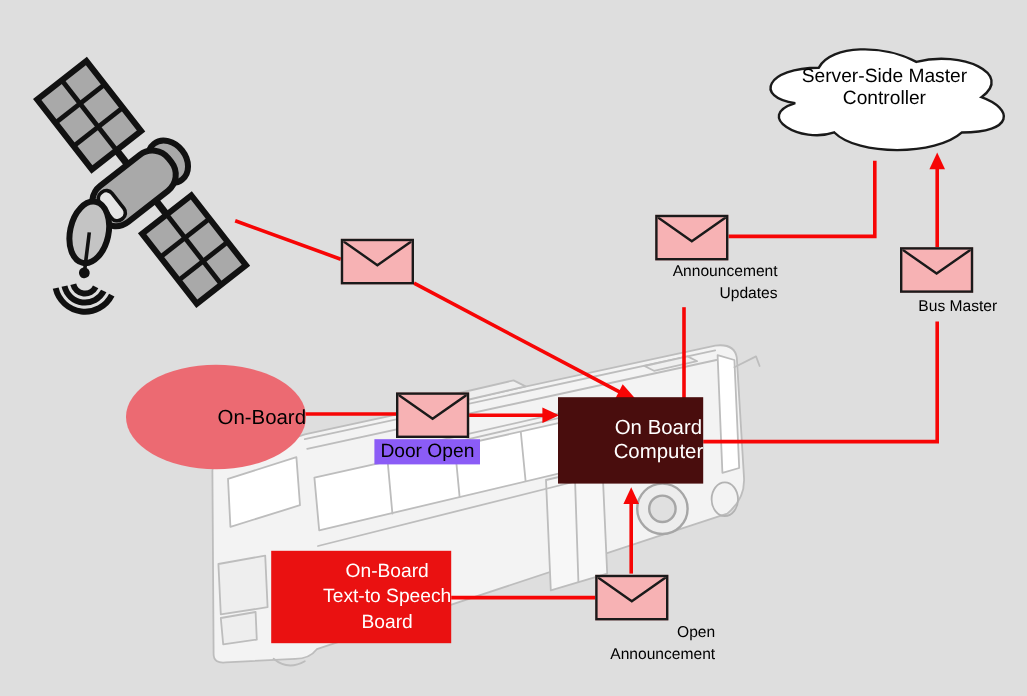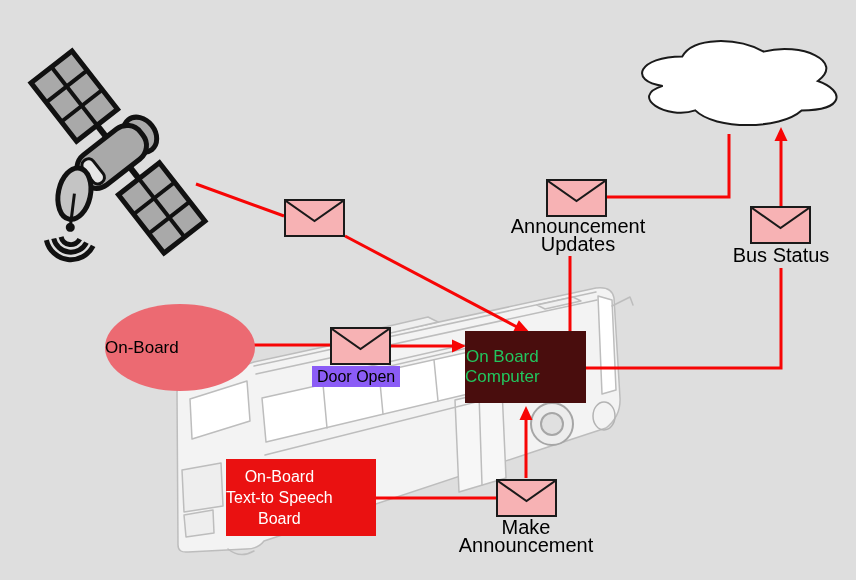--- a/index.html
+++ b/index.html
@@ -3,30 +3,30 @@
 <meta charset="utf-8">
 <style>
   html,body{margin:0;padding:0;background:#dedede;}
   #canvas{
     position:relative;width:856px;height:580px;overflow:hidden;
     background:#dedede;
     font-family:"Liberation Sans", sans-serif;
     color:#000;
   }
   #scene{position:absolute;left:0;top:0;}
-  .node{position:absolute;display:flex;align-items:center;justify-content:flex-start;
+  .node{position:absolute;display:flex;align-items:center;justify-content:flex-end;
         text-align:center;box-sizing:border-box;}
   .node .lines span{display:block;}
   .ellipse{background:#ec6a72;border-radius:50%;font-size:17px;line-height:21px;}
-  .darkbox{background:#490d0d;color:#22c55e;font-size:17px;line-height:20px;}
+  .darkbox{background:#490d0d;color:#ffffff;font-size:17px;line-height:20px;}
   .redbox{background:#ea1111;color:#fff;font-size:16px;line-height:21px;}
   .env{position:absolute;width:57px;height:34px;background:#f7b2b4;
        border:2px solid #1a1a1a;box-sizing:content-box;}
   .env svg{position:absolute;left:0;top:0;display:block;}
-  .lbl{position:absolute;font-size:20px;line-height:18px;text-align:center;}
+  .lbl{position:absolute;font-size:13px;line-height:18px;text-align:right;}
   .lbl span{display:block;}
   .cloud-label{position:absolute;left:637px;top:54px;width:200px;text-align:center;
        font-size:16px;line-height:19px;}
   .cloud-label span{display:block;}
   .doorlbl{position:absolute;left:312px;top:366px;background:#8b5cf6;
        padding:1px 5px;font-size:16px;line-height:19px;white-space:nowrap;}
 </style>
 </head>
 <body>
 
@@ -117,20 +117,24 @@
       <g>
         <path d="M376,498 L496,498"></path>
       </g>
       <g>
         <path d="M526,478 L526,420"></path>
         <polygon fill="#f70505" stroke="none" points="526,406 519.5,420 532.5,420"></polygon>
       </g>
     </g>
   </svg>
 
+  <div class="cloud-label">
+    <span>Server-Side Master</span>
+    <span>Controller</span>
+  </div>
 
   <div class="node ellipse" style="left:105px;top:304px;width:150px;height:87px;">
     <div class="lines">
       <span>On-Board</span>
     </div>
   </div>
 
   <div class="node darkbox" style="left:465px;top:331px;width:121px;height:72px;">
     <div class="lines">
       <span>On Board</span>
@@ -172,25 +176,25 @@
     </svg>
   </div>
 
 
   <div class="lbl" style="left:508px;top:217px;width:140px;">
     <span>Announcement</span>
     <span>Updates</span>
   </div>
 
   <div class="lbl" style="left:731px;top:246px;width:100px;">
-    <span>Bus Status</span>
+    <span>Bus Master</span>
   </div>
 
   <div class="doorlbl">
     <span>Door Open</span>
   </div>
 
   <div class="lbl" style="left:456px;top:518px;width:140px;">
-    <span>Make</span>
+    <span>Open</span>
     <span>Announcement</span>
   </div>
 
 </div>
 
 </body></html>

